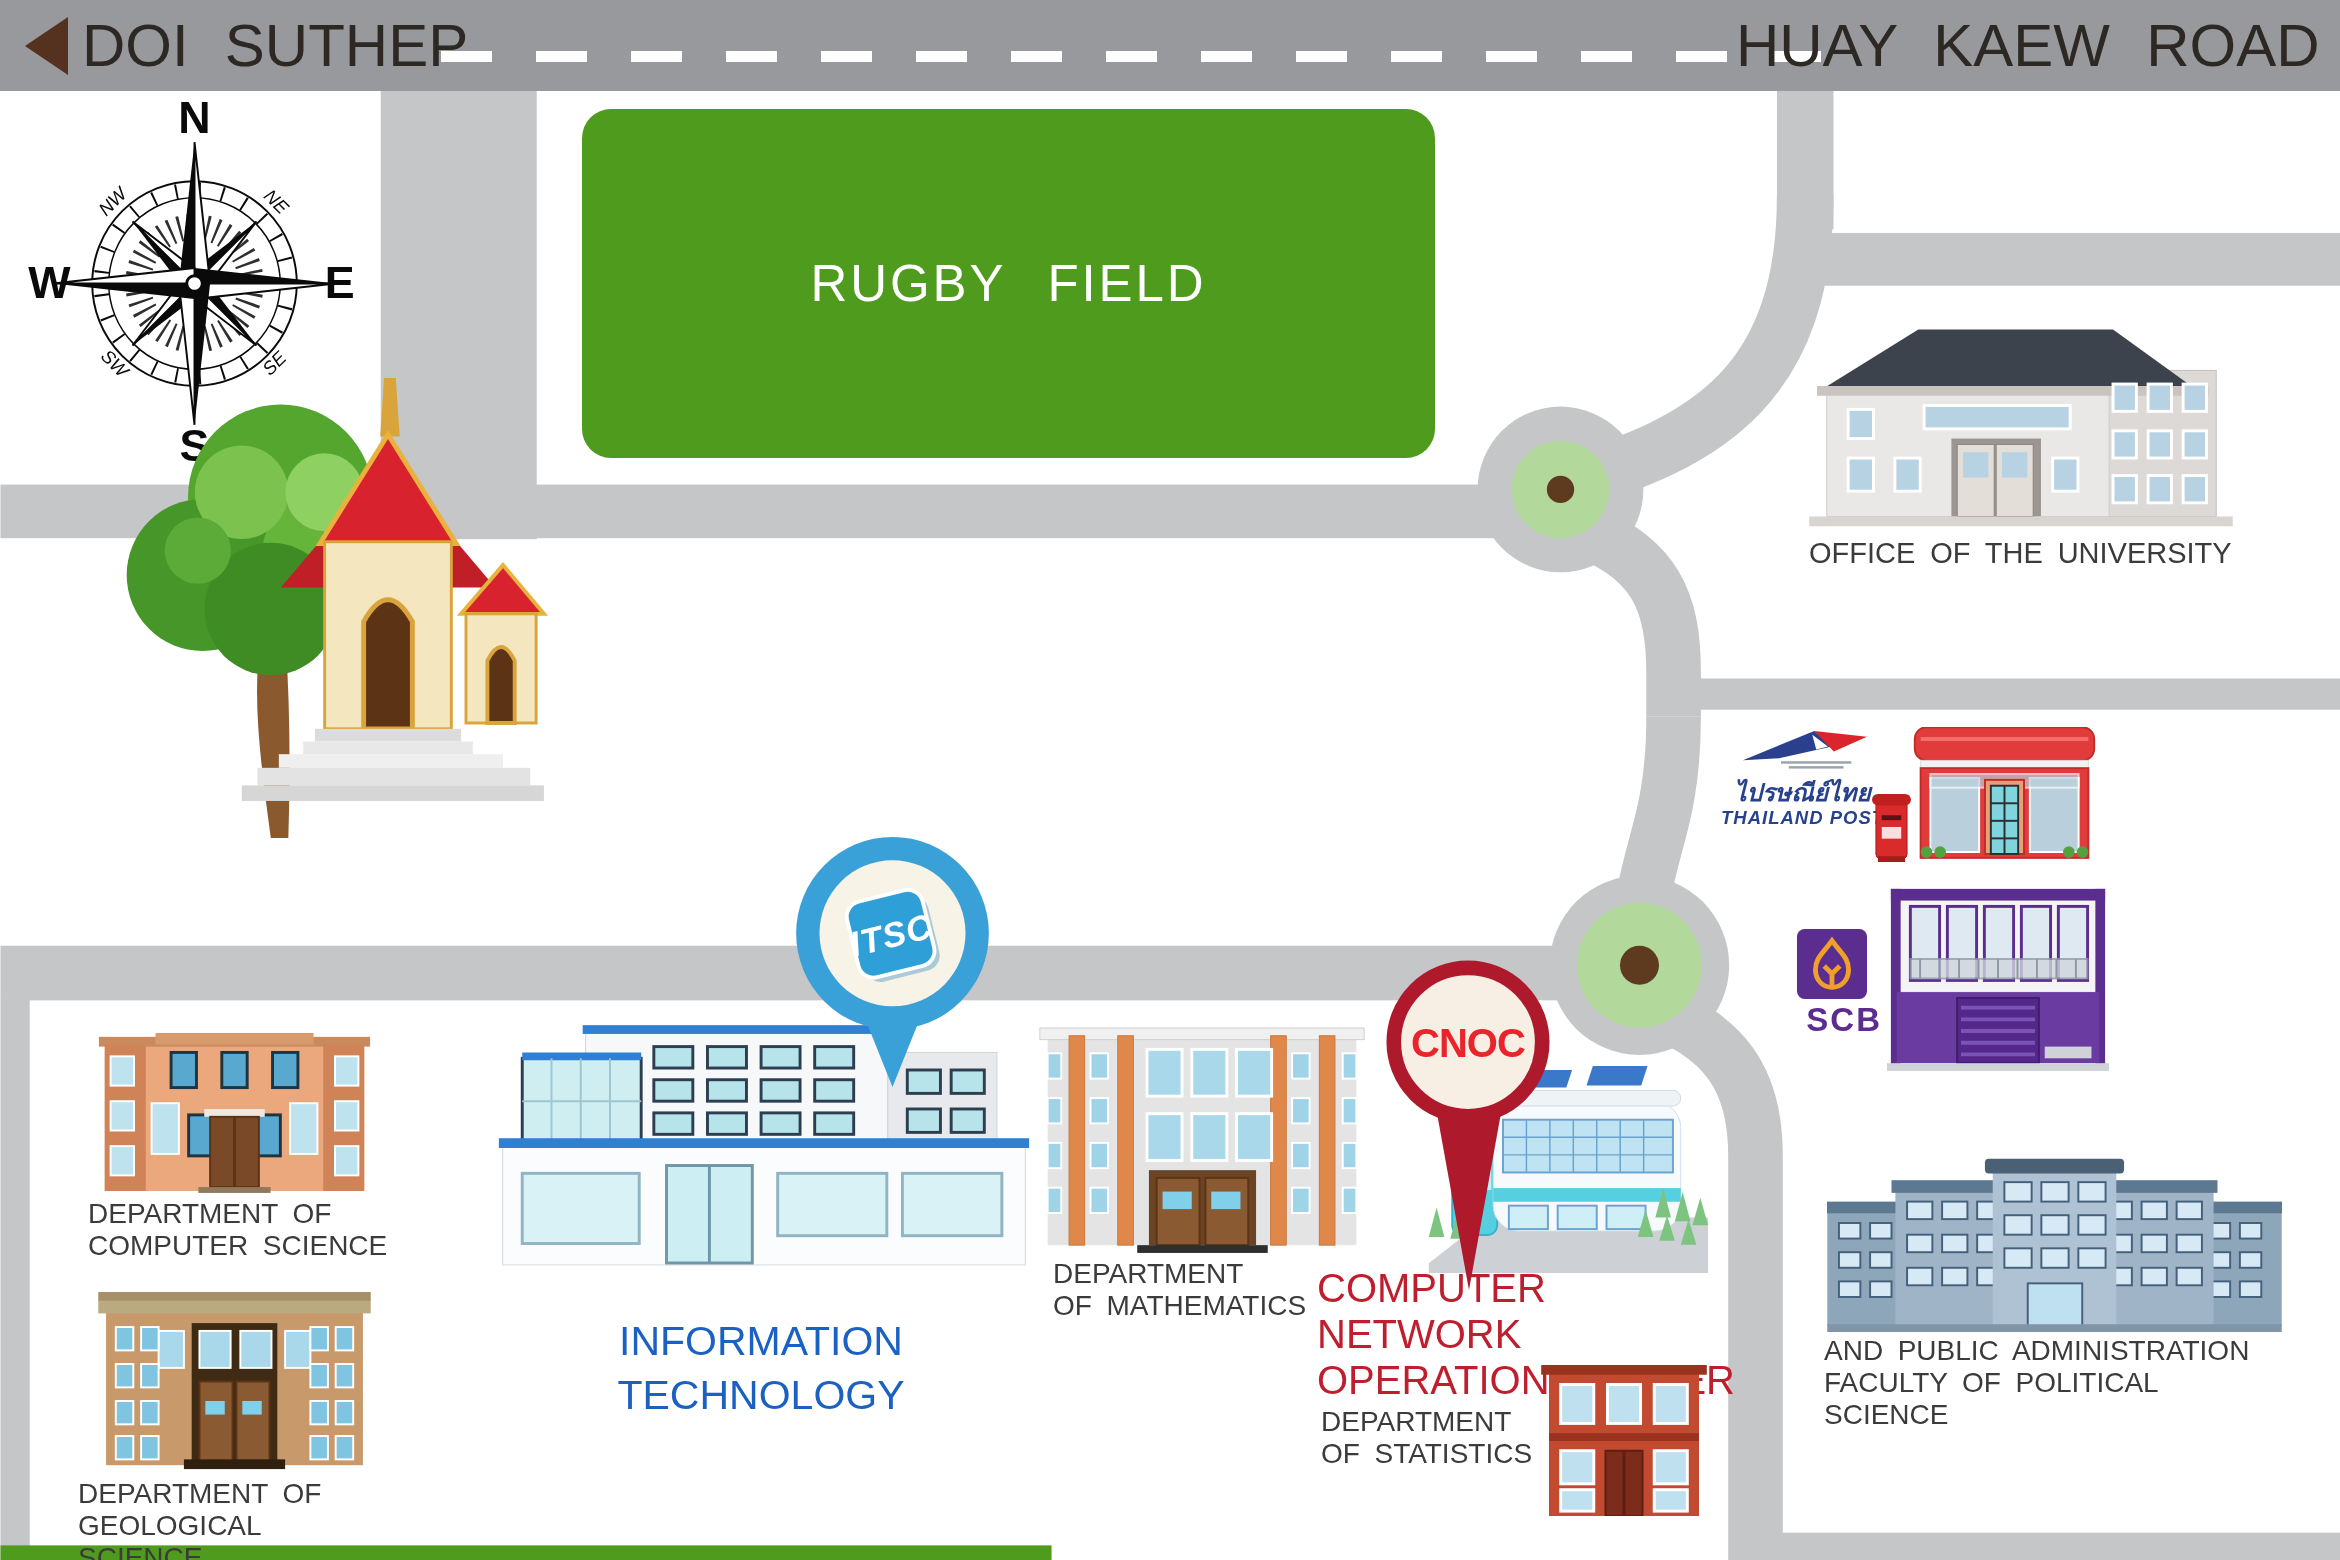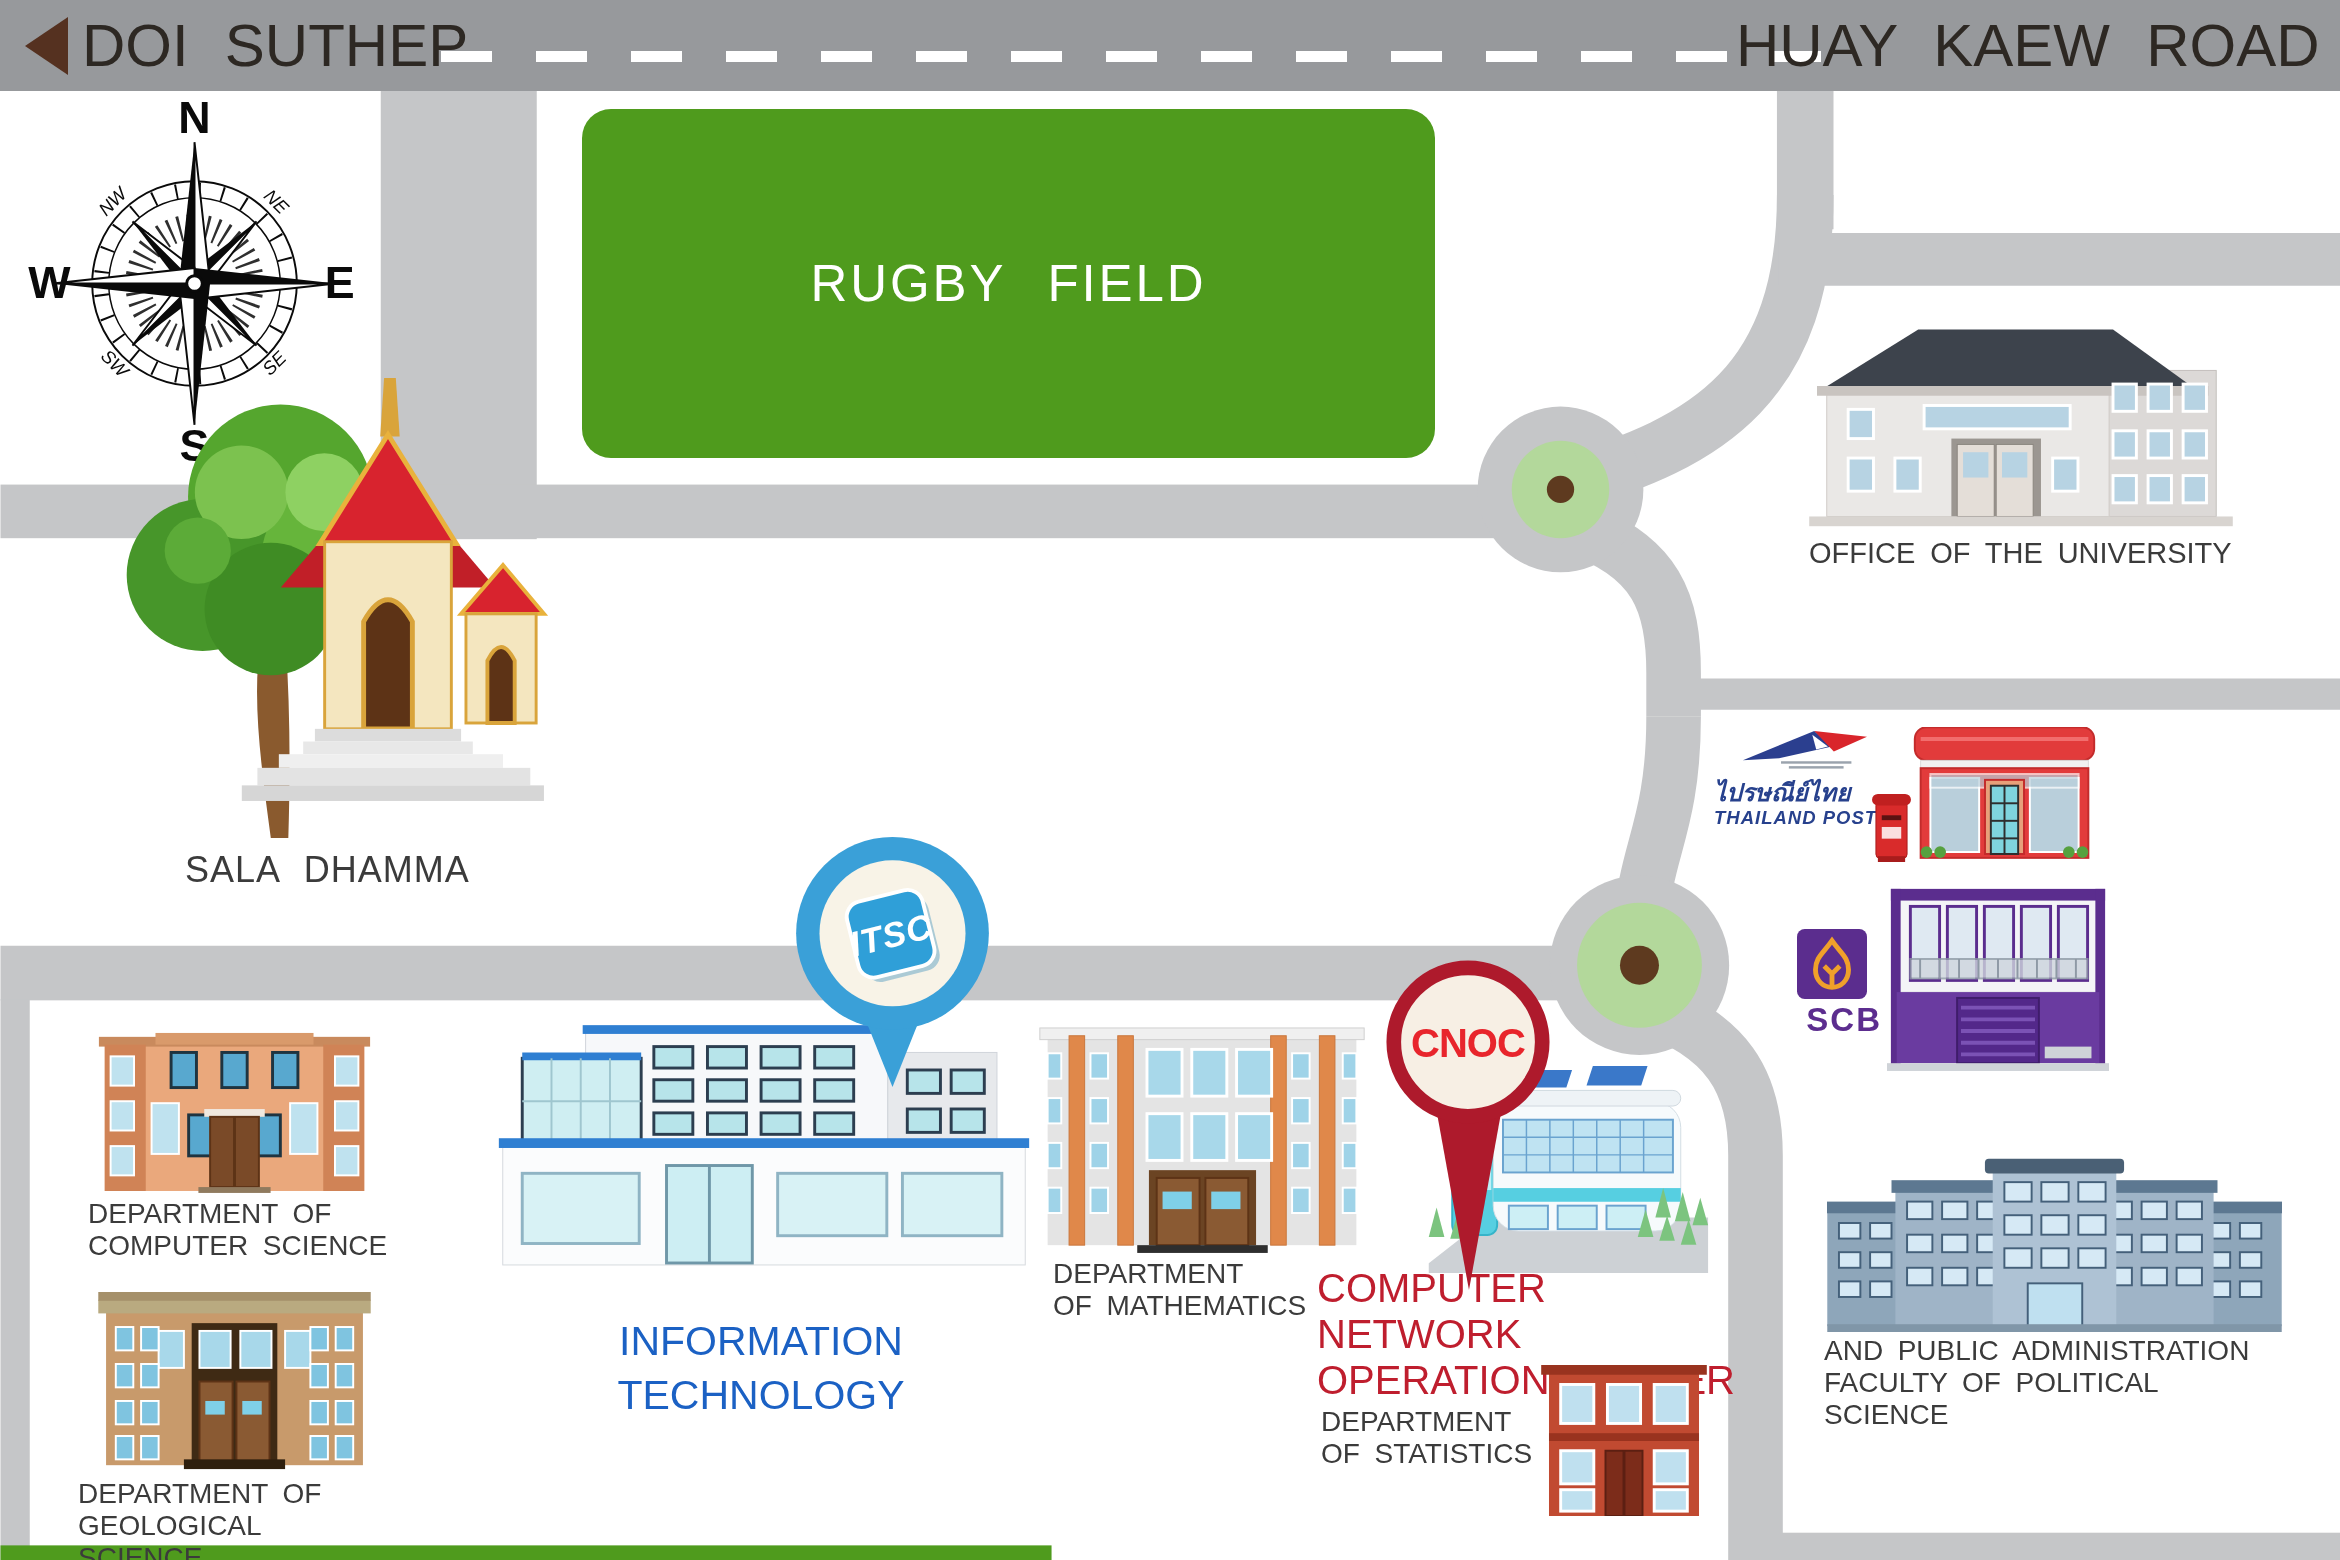--- a/index.html
+++ b/index.html
@@ -154,21 +154,20 @@
     <rect x="105" y="168" width="130" height="192" fill="#f4e6bf" stroke="#d9a43b" stroke-width="3"></rect>
     <rect x="250" y="242" width="72" height="112" fill="#f4e6bf" stroke="#d9a43b" stroke-width="3"></rect>
     <path d="M145,360 L145,250 Q170,205 195,250 L195,360 Z" fill="#5d3316" stroke="#d9a43b" stroke-width="5"></path>
     <path d="M272,354 L272,290 Q286,262 300,290 L300,354 Z" fill="#5d3316" stroke="#d9a43b" stroke-width="4"></path>
     <rect x="95" y="360" width="150" height="13" fill="#dcdcdc"></rect>
     <rect x="83" y="373" width="174" height="13" fill="#e8e8e8"></rect>
     <rect x="58" y="386" width="230" height="14" fill="#efefef"></rect>
     <rect x="36" y="400" width="280" height="18" fill="#e3e3e3"></rect>
     <rect x="20" y="418" width="310" height="16" fill="#d6d6d6"></rect>
   </svg>
-  <div class="abs label" style="left:185px;top:849px;width:390px;font-size:36px;letter-spacing:1px;word-spacing:13.7px;">SALA DHAMMA</div>
 
   <svg class="abs" style="left:493px;top:1019px" width="542" height="256" viewBox="0 0 556 262">
     <rect x="95" y="12" width="310" height="115" fill="#f7f8fa" stroke="#d0d4da"></rect>
     <rect x="92" y="6" width="316" height="9" fill="#2f7fd2"></rect>
     <rect x="405" y="34" width="112" height="93" fill="#e7e9ec" stroke="#d0d4da"></rect>
     <rect x="30" y="40" width="122" height="87" fill="#cfeef2" stroke="#2c3e50" stroke-width="3"></rect>
     <path d="M30,34 L152,34 L152,42 L30,42 Z" fill="#2f7fd2"></path>
     <g stroke="#9fc6cf" stroke-width="2">
         <line x1="60" y1="40" x2="60" y2="127"></line>
         <line x1="90" y1="40" x2="90" y2="127"></line>
@@ -393,21 +392,21 @@
 
   <svg class="abs" style="left:1738px;top:729px" width="132" height="43" viewBox="0 0 135 44">
     <polygon points="5,32 78,2 96,18 42,30" fill="#2b3f8f"></polygon>
     <polygon points="78,2 132,8 98,23" fill="#d9252b"></polygon>
     <polygon points="76,6 92,18 80,21" fill="#ffffff"></polygon>
     <g fill="#9aa3ad">
         <rect x="44" y="33" width="72" height="2.5"></rect>
         <rect x="52" y="38" width="56" height="2.5"></rect>
       </g>
   </svg>
-  <div class="abs" style="left:1714px;top:778px;width:177px;color:#27418d;">
+  <div class="abs" style="left:1714px;top:778px;width:177px;text-align:center;color:#27418d;">
     <div style="font-size:24.4px;font-weight:700;font-style:italic;font-family:'DejaVu Sans',sans-serif;line-height:1.2;">ไปรษณีย์ไทย</div>
     <div style="font-size:18.5px;font-weight:700;font-style:italic;letter-spacing:1px;">THAILAND POST</div>
   </div>
   <svg class="abs" style="left:1872px;top:790px" width="39" height="72" viewBox="0 0 40 74">
     <rect x="4" y="12" width="32" height="58" rx="4" fill="#d92b2b" stroke="#a81c1c"></rect>
     <rect x="0" y="4" width="40" height="12" rx="6" fill="#c02020"></rect>
     <rect x="10" y="26" width="20" height="5" fill="#5c1212"></rect>
     <rect x="10" y="38" width="20" height="12" fill="#ffffff" opacity="0.85"></rect>
     <rect x="6" y="68" width="28" height="6" fill="#a81c1c"></rect>
   </svg>

